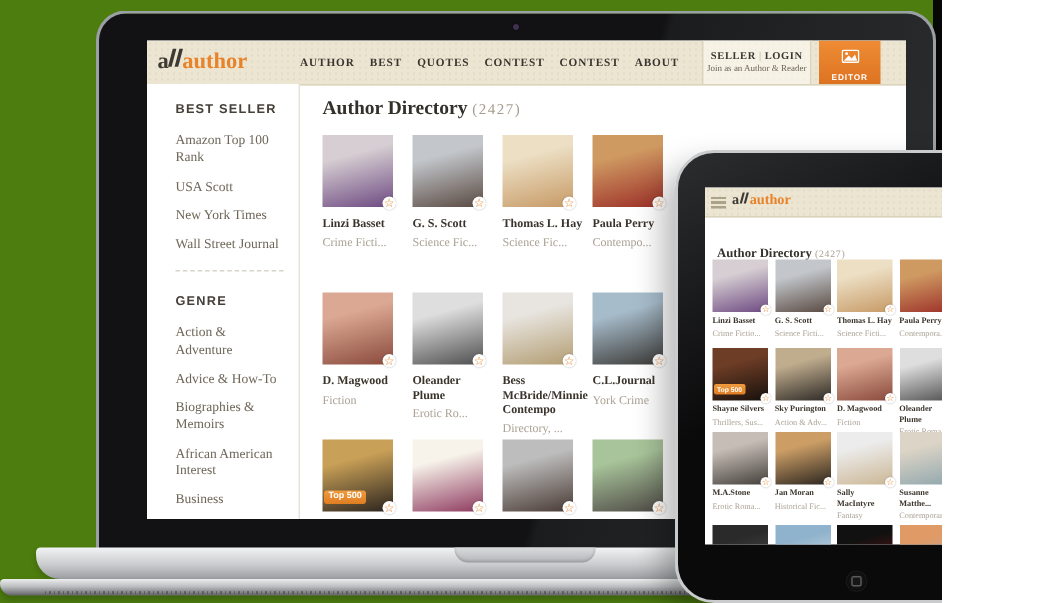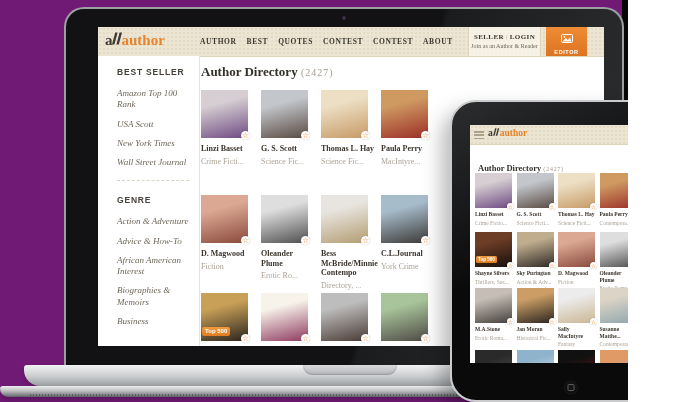--- a/index.html
+++ b/index.html
@@ -1,17 +1,17 @@
 <!DOCTYPE html>
 <html><head>
 <meta charset="utf-8">
 <style>
   html,body{margin:0;padding:0;}
   body{font-family:"Liberation Serif",serif;}
-  .stage{position:relative;width:628px;height:402px;background:#701a75;overflow:hidden;}
+  .stage{position:relative;width:628px;height:402px;background:#4d7c0f;overflow:hidden;}
 
   
   .backdev{position:absolute;left:622px;top:0;width:78px;height:104px;background:#070707;border-radius:0 0 0 10px;}
 
   
   .laptop-frame{position:absolute;left:64px;top:7px;width:560px;height:359px;box-sizing:border-box;
     background:linear-gradient(105deg,#121214 58%,#1b1c1e 59%,#2e3032 100%);
     border:2px solid #9ba0a4;border-bottom:none;border-radius:20px 20px 0 0;z-index:2;}
   .webcam{position:absolute;top:7px;left:50%;margin-left:-2px;width:4px;height:4px;border-radius:50%;background:#40314e;box-shadow:0 0 1px #000;}
   .screen{position:absolute;left:32px;top:18px;width:506px;height:319px;background:#fff;overflow:hidden;font-family:"Liberation Serif",serif;}
@@ -42,24 +42,24 @@
   .auth-main .pipe{color:#b3a98d;font-weight:normal;margin:0 2px;}
   .auth-sub{font-size:6px;color:#6d6557;margin-top:2px;}
   .l-editor{position:absolute;left:448px;top:0;width:41px;height:100%;background:linear-gradient(#ee8c34,#dd7322);
     display:flex;flex-direction:column;align-items:center;justify-content:center;gap:2px;cursor:pointer;}
   .l-editor .lbl{color:#fff;font-weight:bold;font-size:5.5px;letter-spacing:0.6px;font-family:"Liberation Sans",sans-serif;}
 
   .l-sidebar{position:absolute;left:0;top:29px;width:102px;height:290px;box-sizing:border-box;
     border-right:1px solid #e6e3da;padding:11px 0 0 19px;background:#fff;}
   .sb-title{font-family:"Liberation Sans",sans-serif;font-weight:bold;font-size:8.5px;letter-spacing:0.8px;color:#45413a;margin:0 0 11px 0;}
   .sb-list{list-style:none;margin:0;padding:0;width:72px;}
-  .sb-list li{font-size:9px;color:#6e6759;line-height:1.25;margin-bottom:8px;cursor:pointer;font-style:italic;}
+  .sb-list li{font-size:9px;color:#6e6759;line-height:1.25;margin-bottom:8px;cursor:pointer;}
   .sb-dash{width:72px;border-top:1px dashed #d8d4c8;margin:12px 0 14px 0;}
 
-  .l-main{position:absolute;left:88px;top:29px;width:404px;height:290px;}
+  .l-main{position:absolute;left:102px;top:29px;width:404px;height:290px;}
   .l-title{position:absolute;left:15px;top:8px;font-weight:bold;font-size:13px;color:#33302a;}
   .l-title .count{font-weight:normal;font-size:10px;color:#a59d8f;letter-spacing:1px;}
   .l-row{position:absolute;left:15px;display:flex;gap:6px;}
   .l-card{width:54px;cursor:pointer;}
   .photo{position:relative;width:47px;height:48px;background:#ccc;}
   .star{position:absolute;right:-2px;bottom:-2px;width:9px;height:9px;border-radius:50%;background:#fff;
     color:#e8832a;font-size:8px;line-height:9px;text-align:center;box-shadow:0 0 1px rgba(0,0,0,0.35);font-family:"DejaVu Sans",sans-serif;}
   .top500{position:absolute;left:1px;bottom:5px;background:linear-gradient(#f09b3e,#e07c22);color:#fff;
     font-family:"Liberation Sans",sans-serif;font-weight:bold;font-size:6px;padding:1px 3px 2px 3px;border-radius:2px;white-space:nowrap;}
   .l-name{font-weight:bold;font-size:8px;color:#3a342c;margin-top:6px;line-height:1.2;}
@@ -142,22 +142,22 @@
           <li>Amazon Top 100 Rank</li>
           <li>USA Scott</li>
           <li>New York Times</li>
           <li>Wall Street Journal</li>
         </ul>
         <div class="sb-dash"></div>
         <h3 class="sb-title">GENRE</h3>
         <ul class="sb-list">
           <li>Action &amp; Adventure</li>
           <li>Advice &amp; How-To</li>
+          <li>Biographies &amp; Memoirs</li>
           <li>African American Interest</li>
-          <li>Biographies &amp; Memoirs</li>
           <li>Business</li>
 
         </ul>
       </div>
 
       <div class="l-main">
         <div class="l-title"><span>Author Directory</span> <span class="count">(2427)</span></div>
 
         <div class="l-row" style="top:34px;">
           <div class="l-card">
@@ -179,21 +179,21 @@
                 <span class="star">☆</span>
               </div>
             <div class="l-name">Thomas L. Hay</div>
             <div class="l-genre">Science Fic...</div>
           </div>
           <div class="l-card">
             <div class="photo" style="background: linear-gradient(165deg, rgb(207, 154, 98) 30%, rgb(156, 47, 40));">
                 <span class="star">☆</span>
               </div>
             <div class="l-name">Paula Perry</div>
-            <div class="l-genre">MacIntyre...</div>
+            <div class="l-genre">Contempo...</div>
           </div>
         </div>
 
         <div class="l-row" style="top:139px;">
           <div class="l-card">
             <div class="photo" style="background: linear-gradient(165deg, rgb(219, 168, 147) 30%, rgb(138, 74, 60));">
                 <span class="star">☆</span>
               </div>
             <div class="l-name">D. Magwood</div>
             <div class="l-genre">Fiction</div>

